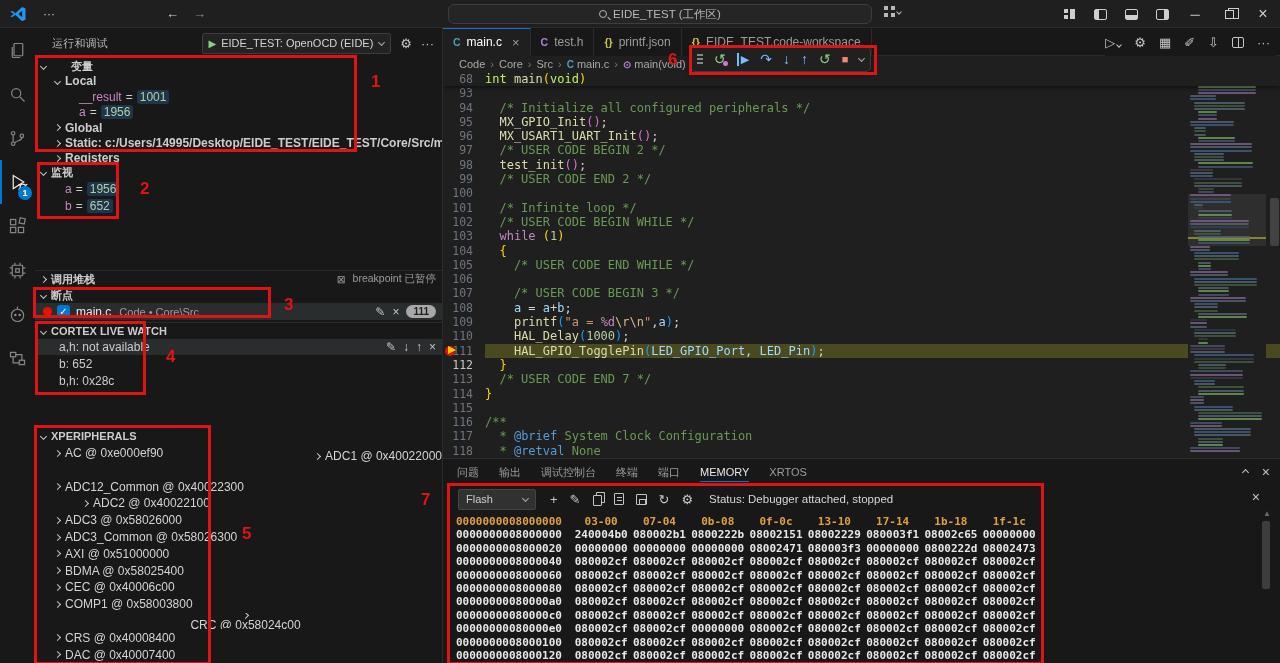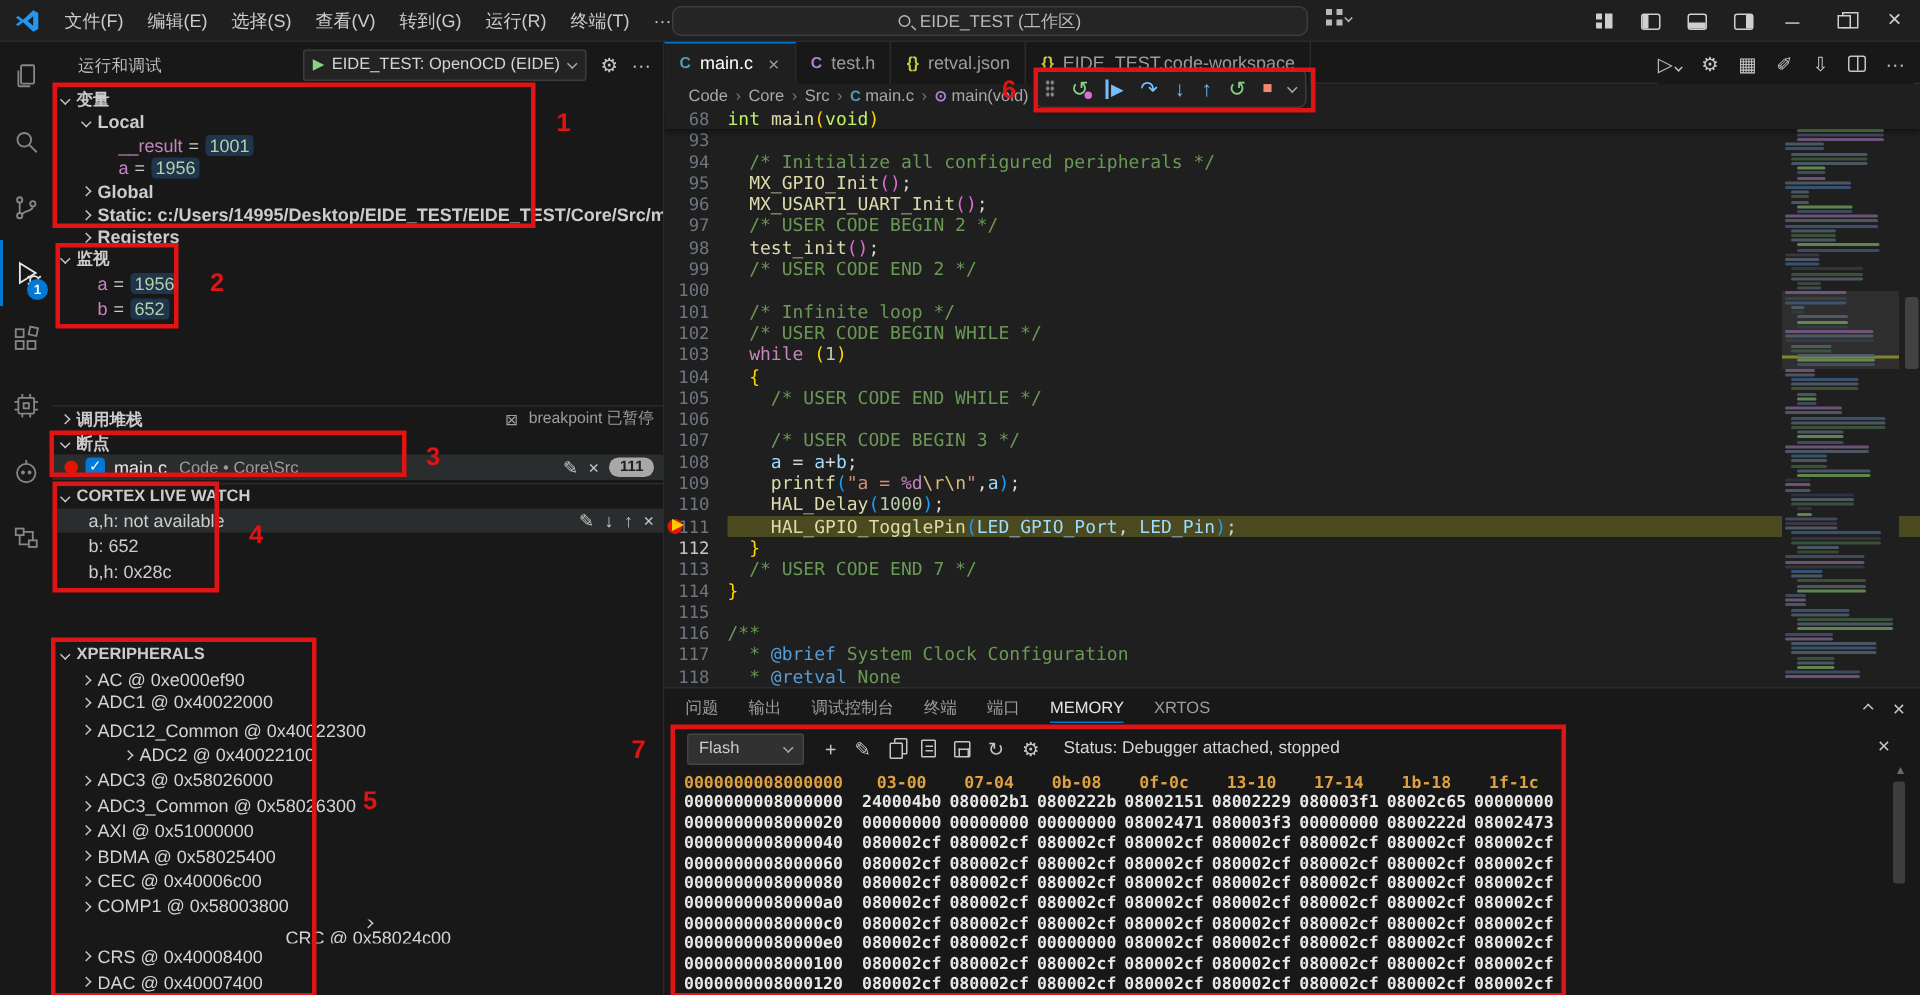--- a/index.html
+++ b/index.html
@@ -149,21 +149,20 @@
   .ann-num{position:absolute;color:#e01414;font-size:17px;font-weight:700;z-index:41;pointer-events:none;
     font-family:"Liberation Sans",sans-serif;}
 </style>
 </head>
 <body>
 
 <div id="titlebar">
   <svg id="vscode-logo" viewBox="0 0 24 24">
     <path fill="#2496ed" d="M17.5 2.5L22 4.8v14.4l-4.5 2.3-9-8.4-4.2 3.3L2 15.1l4.4-3.1L2 8.9l2.3-1.3 4.2 3.3 9-8.4zm0 5.2L12.6 12l4.9 4.3V7.7z"></path>
   </svg>
-  <div id="menubar"><span class="menu-item">文件(F)</span><span class="menu-item">编辑(E)</span><span class="menu-item">选择(S)</span><span class="menu-item">查看(V)</span><span class="menu-item">转到(G)</span><span class="menu-item">运行(R)</span><span class="menu-item">终端(T)</span></div>
   <span class="menu-item">···</span>
   <span class="nav-arrow" style="color:#d0d0d0;margin-left:96px;">←</span>
   <span class="nav-arrow" style="color:#8a8a8a;">→</span>
   <div id="cmd-center">
     <span class="search-glyph"></span>
     <span>EIDE_TEST (工作区)</span>
   </div>
   <div id="profile-ic">
     <span class="mini-grid"></span>
     <span class="cv down" style="width:4px;height:4px;"></span>
@@ -247,21 +246,21 @@
     <span id="sb-title">运行和调试</span>
     <div id="launch-box">
       <span class="play">▶</span>
       <span>EIDE_TEST: OpenOCD (EIDE)</span>
       <span class="cv down"></span>
     </div>
     <span class="hd-ic">⚙</span>
     <span class="hd-ic">···</span>
   </div>
   <div id="sec-variables">
-      <div class="srow" style="top: 30px;">
+      <div class="srow" style="top: 30px; gap: 20px;">
         <span class="cvb">
           <span class="cv down"></span>
         </span>
         <span class="sec-label">变量</span>
       </div>
       <div class="srow" style="top: 45.4px; padding-left: 14px;">
         <span class="cvb">
           <span class="cv down"></span>
         </span>
         <span class="tree-bold">Local</span>
@@ -373,21 +372,21 @@
       </span>
     <span class="sec-label">XPERIPHERALS</span>
   </div>
   <div id="xper-rows">
       <div class="srow" style="top: 417px; padding-left: 14px;">
         <span class="cvb">
           <span class="cv right"></span>
         </span>
         <span style="color: rgb(212, 212, 212);">AC @ 0xe000ef90</span>
       </div>
-      <div class="srow" style="top: 432px; padding-left: 14px;">
+      <div class="srow" style="top: 420px; padding-left: 14px; justify-content: flex-end;">
         <span class="cvb">
           <span class="cv right"></span>
         </span>
         <span style="color: rgb(212, 212, 212);">ADC1 @ 0x40022000</span>
       </div>
       <div class="srow" style="top: 450.6px; padding-left: 14px;">
         <span class="cvb">
           <span class="cv right"></span>
         </span>
         <span style="color: rgb(212, 212, 212);">ADC12_Common @ 0x40022300</span>
@@ -461,21 +460,21 @@
         <span class="tab-fic" style="color: rgb(81, 154, 186);">C</span>
         <span>main.c</span>
         <span class="tab-close">×</span>
       </div>
       <div class="etab">
         <span class="tab-fic" style="color: rgb(177, 128, 215);">C</span>
         <span>test.h</span>
       </div>
       <div class="etab">
         <span class="tab-fic" style="color: rgb(203, 203, 65);">{}</span>
-        <span>retval.json</span>
+        <span>printf.json</span>
       </div>
       <div class="etab">
         <span class="tab-fic" style="color: rgb(203, 203, 65);">{}</span>
         <span>EIDE_TEST.code-workspace</span>
       </div>
     </div>
   <div id="editor-actions">
     <span>▷<span class="cv down" style="width:4px;height:4px;margin-left:2px;"></span></span>
     <span>⚙</span>
     <span>▦</span>

